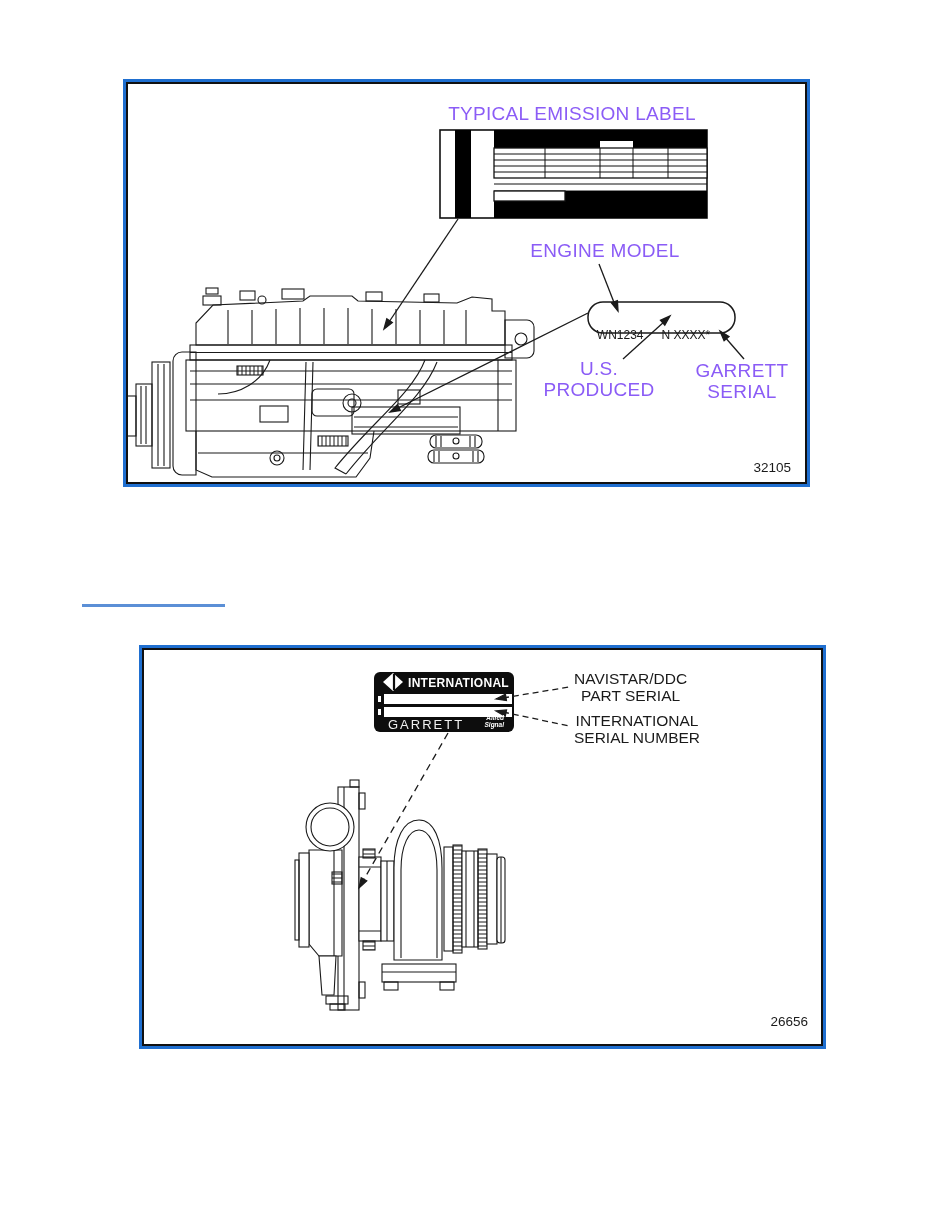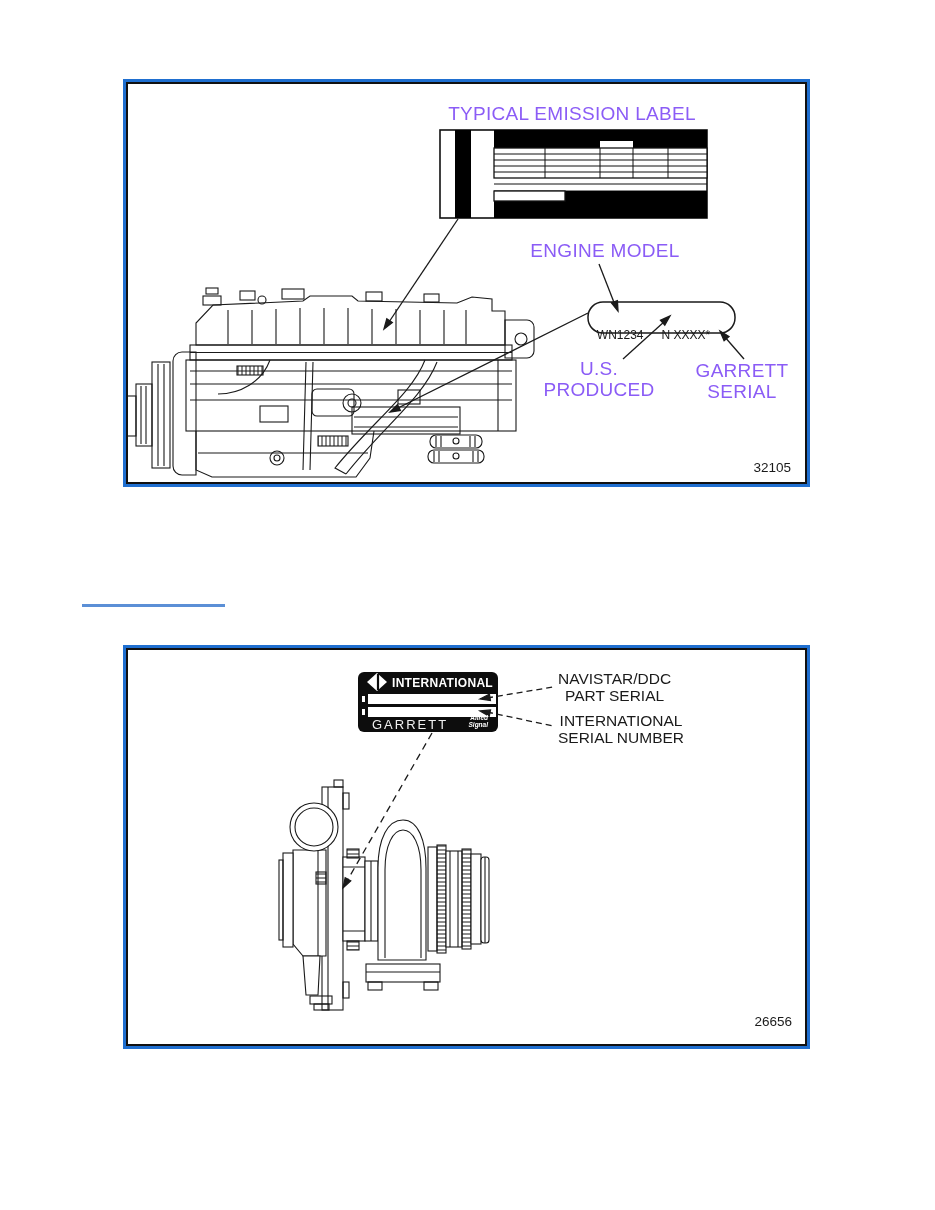--- a/index.html
+++ b/index.html
@@ -1,21 +1,21 @@
 <!DOCTYPE html>
 <html><head>
 <meta charset="utf-8">
 <style>
   html,body{margin:0;padding:0;background:#ffffff;}
   .page{position:relative;width:935px;height:1210px;background:#ffffff;overflow:hidden;
         font-family:"Liberation Sans","DejaVu Sans",sans-serif;color:#1a1a1a;}
   .link-underline{position:absolute;left:82px;top:604px;width:143px;height:3px;background:#5b8fd6;}
   .figure-box{position:absolute;left:123px;width:687px;border:3px solid #1f6fd0;background:#fff;box-sizing:border-box;}
   .fig1{top:79px;height:408px;}
-  .fig2{top:645px;height:404px;}
+  .fig2{top:645px;height:404px;margin-left:16px;}
   .figure-inner{position:absolute;inset:0;border:2px solid #111;background:#fff;}
   .figure-inner svg{position:absolute;left:0;top:0;}
   .txt{position:absolute;white-space:nowrap;}
   .callout{font-size:19px;line-height:21px;letter-spacing:0.3px;text-align:center;color:#8b5cf6;}
   .callout2{font-size:15.5px;line-height:16.5px;text-align:center;color:#1a1a1a;}
   .fignum{font-size:13.5px;color:#1a1a1a;}
   .plate-values{position:absolute;display:flex;justify-content:center;gap:18px;
                 font-size:12px;color:#1a1a1a;}
   .intl{font-size:12px;font-weight:bold;letter-spacing:0.3px;color:#ffffff;}
   .garrett{font-size:13px;letter-spacing:2px;color:#efefef;}

